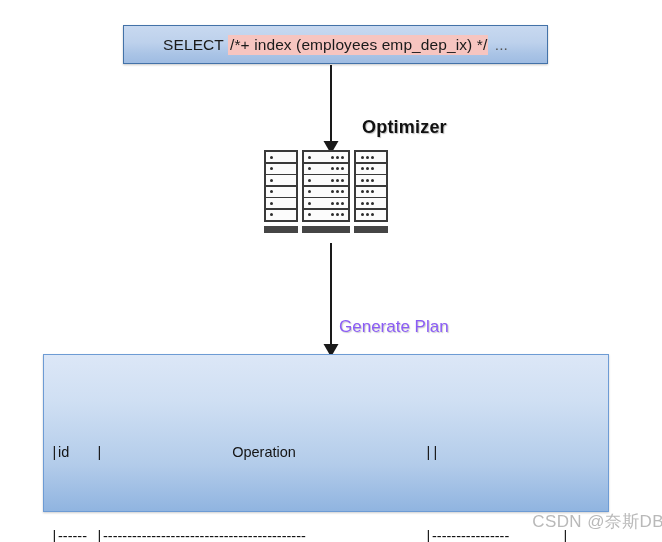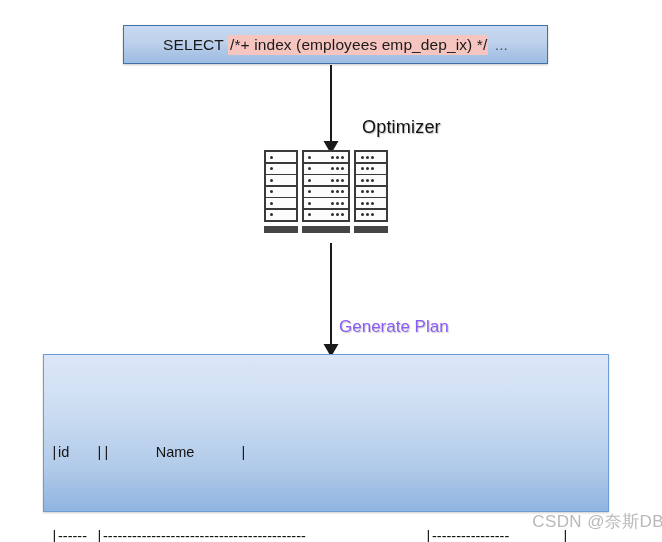--- a/index.html
+++ b/index.html
@@ -53,21 +53,21 @@
     color: #555555;
     padding-left: 2px;
   }
 
   
   .optimizer-label {
     position: absolute;
     left: 362px;
     top: 117px;
     font-size: 18px;
-    font-weight: normal;
+    font-weight: bold;
     color: #111111;
     text-shadow: 1px 1px 1px rgba(140,140,140,0.55);
     letter-spacing: 0.2px;
   }
 
   
   .generate-label {
     position: absolute;
     left: 339px;
     top: 317px;
@@ -341,22 +341,22 @@
 
   <div class="generate-label">Generate Plan</div>
 
   <div class="plan-box">
     <div class="plan-table">
 
       <div class="plan-row">
         <span class="col-sep">|</span>
         <span class="col-id">id</span>
         <span class="col-sep">|</span>
-        <span class="col-sep">|</span>
-        <span class="col-name">Name</span>
+        <span class="col-op">Operation</span>
+        <span class="col-sep">|</span>
         <span class="col-sep">|</span>
       </div>
 
       <div class="plan-row divider">
         <span class="col-sep">|</span>
         <span class="rule-id">------</span>
         <span class="col-sep">|</span>
         <span class="rule-op">------------------------------------------</span>
         <span class="col-sep">|</span>
         <span class="rule-name">----------------</span>

